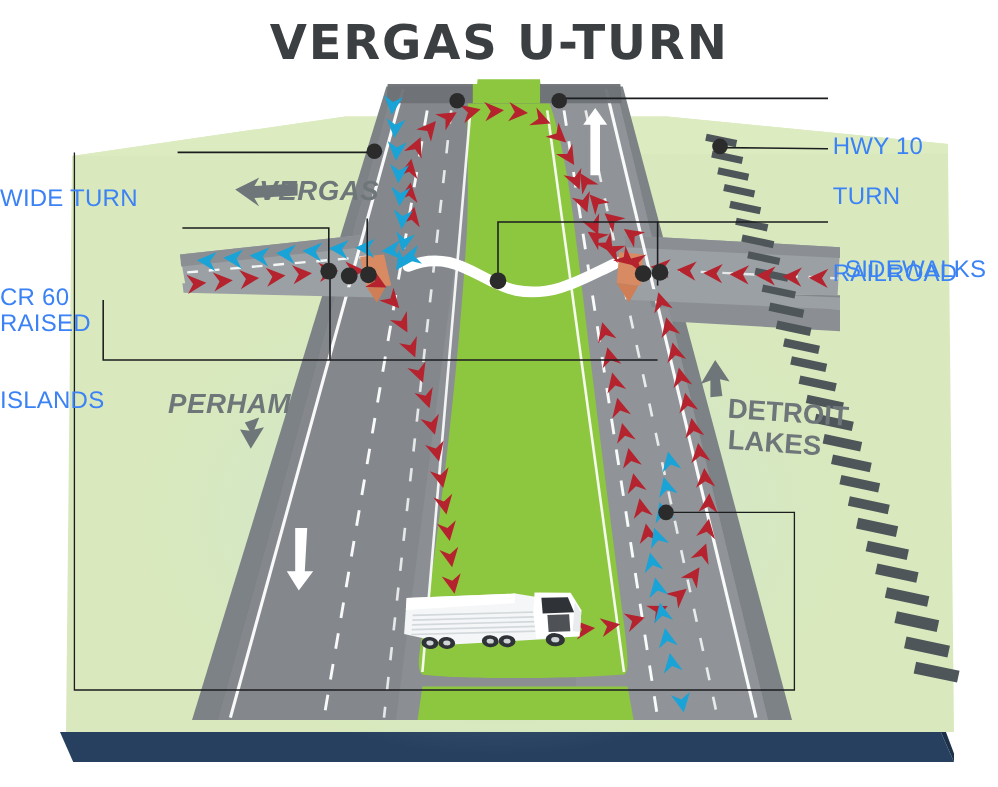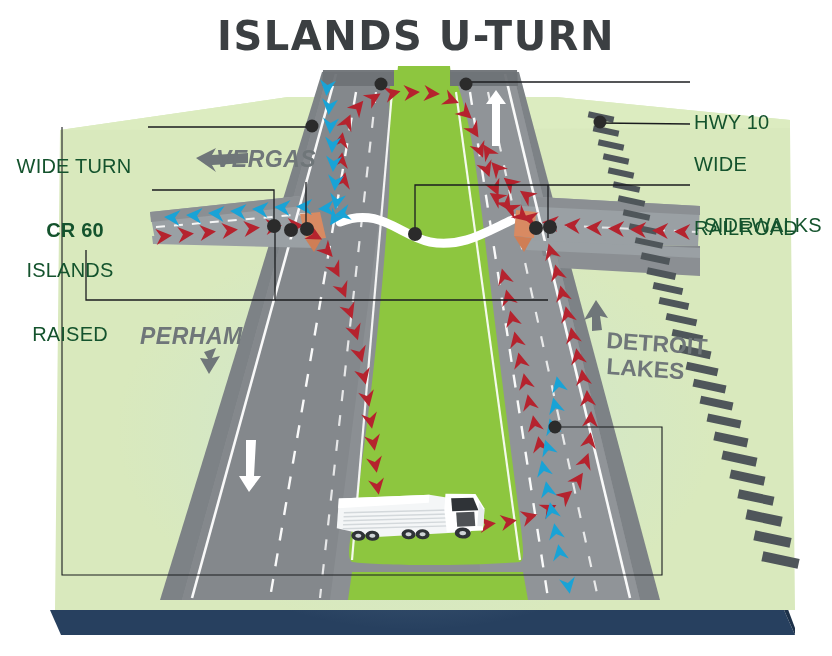--- a/index.html
+++ b/index.html
@@ -13,32 +13,32 @@
     font-family:"DejaVu Sans","Liberation Sans",sans-serif;
     font-weight:bold; font-size:40px; letter-spacing:1.5px;
     color:#3b3f42; line-height:1;
   }
 
   svg#scene{position:absolute;left:0;top:0;width:832px;height:656px;}
 
   .lbl{
     position:absolute;
     font-family:"Liberation Sans","DejaVu Sans",sans-serif;
-    font-size:20px; color:#14532d; line-height:1.06;
+    font-size:20px; color:#3b82f6; line-height:1.06;
     letter-spacing:0.2px; white-space:pre; font-weight:400;
   }
-  .lbl.r{text-align:center;}
+  .lbl.r{text-align:left;}
   .lbl.l{text-align:left;}
 </style>
 </head>
 <body>
 
 <div id="root">
 
-  <div id="title">ISLANDS U-TURN</div>
+  <div id="title">VERGAS U-TURN</div>
 
   <svg id="scene" viewBox="0 0 832 656">
     <defs>
 
       <radialGradient id="gl" cx="50%" cy="50%" r="50%">
         <stop offset="0%" stop-color="#bfe0ea" stop-opacity="0.85"></stop>
         <stop offset="100%" stop-color="#bfe0ea" stop-opacity="0"></stop>
       </radialGradient>
       <linearGradient id="basefade" x1="0" y1="0" x2="0" y2="1">
         <stop offset="0%" stop-color="#27405f"></stop>
@@ -416,35 +416,35 @@
       <circle cx="536" cy="228" r="7"></circle>
       <circle cx="550" cy="227" r="7"></circle>
     </g>
 
   </svg>
 
   <div class="lbl r" style="left:0px;top:114px;width:148px;">
     <div>WIDE TURN</div>
   </div>
 
-  <div class="lbl r" style="left:0px;top:178px;width:150px;font-weight:bold;">
+  <div class="lbl r" style="left:0px;top:196px;width:150px;">
     <div>CR 60</div>
   </div>
 
   <div class="lbl r" style="left:0px;top:218px;width:140px;">
+    <div>RAISED</div>
     <div>ISLANDS</div>
-    <div>RAISED</div>
   </div>
 
   <div class="lbl l" style="left:694px;top:70px;width:138px;">
     <div>HWY 10</div>
   </div>
 
   <div class="lbl l" style="left:694px;top:112px;width:138px;">
-    <div>WIDE</div>
+    <div>TURN</div>
     <div>RAILROAD</div>
   </div>
 
   <div class="lbl l" style="left:694px;top:173px;width:138px;text-align:center;">
     <div>SIDEWALKS</div>
   </div>
 
 </div>
 
 </body></html>

